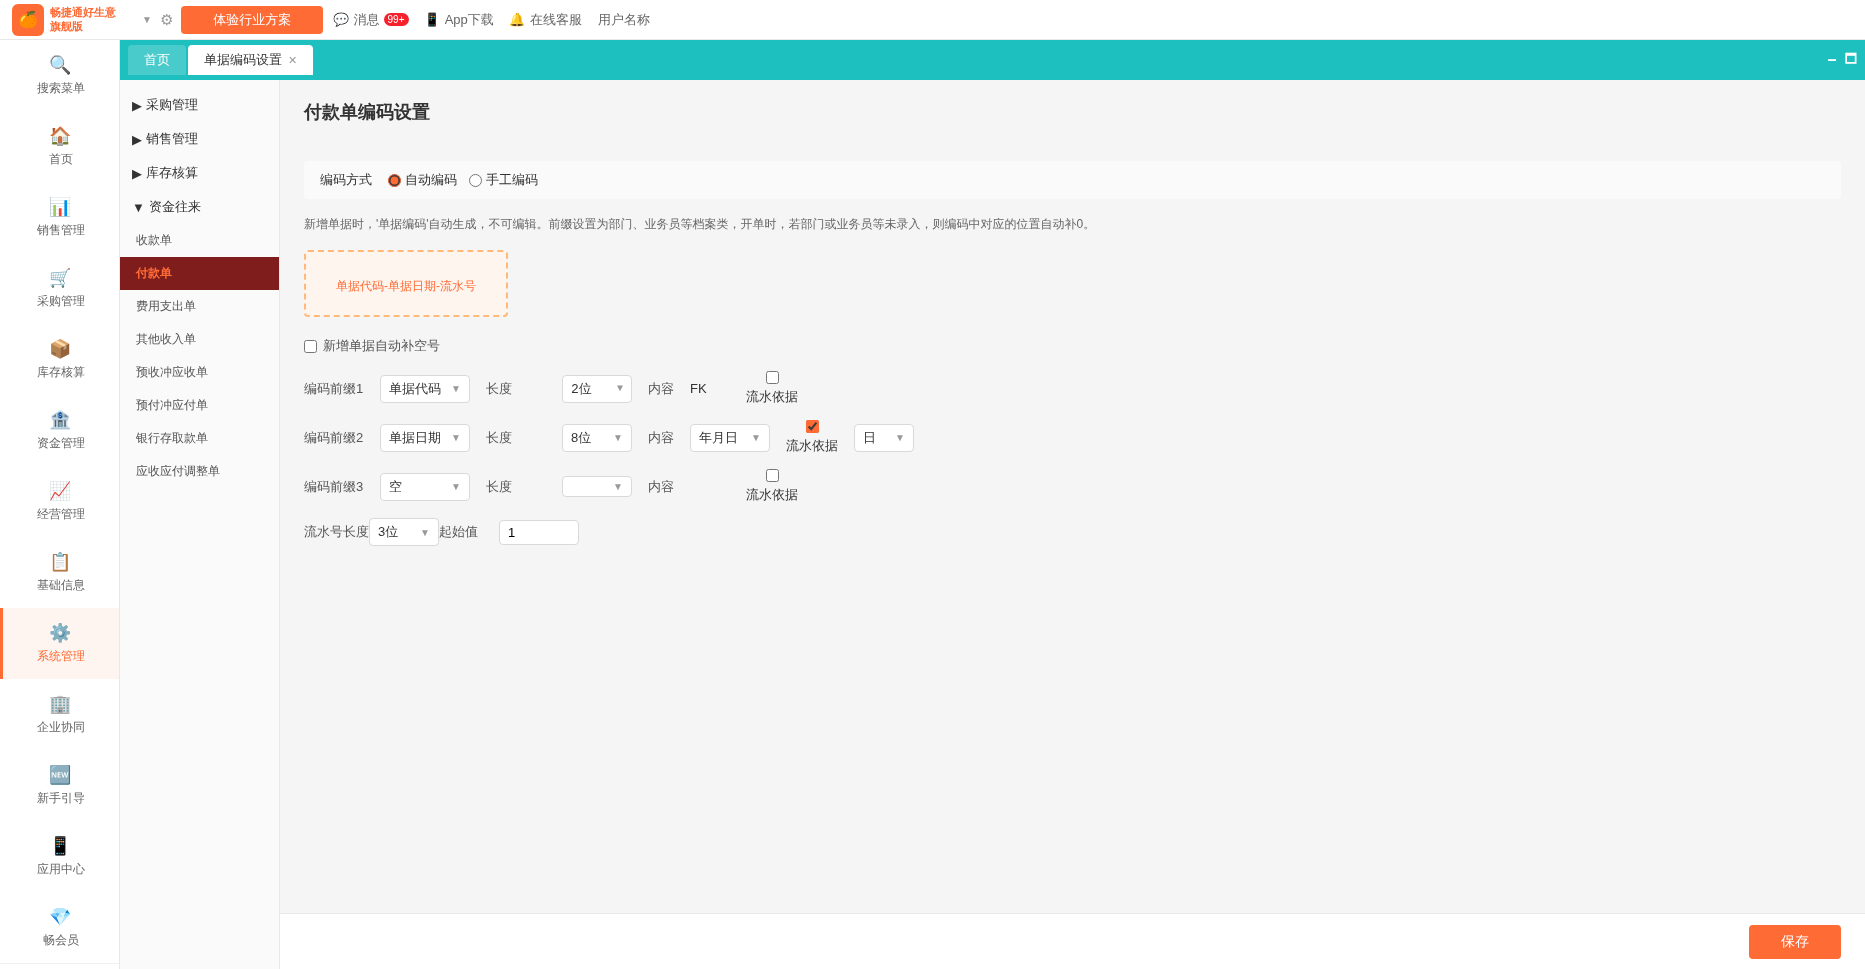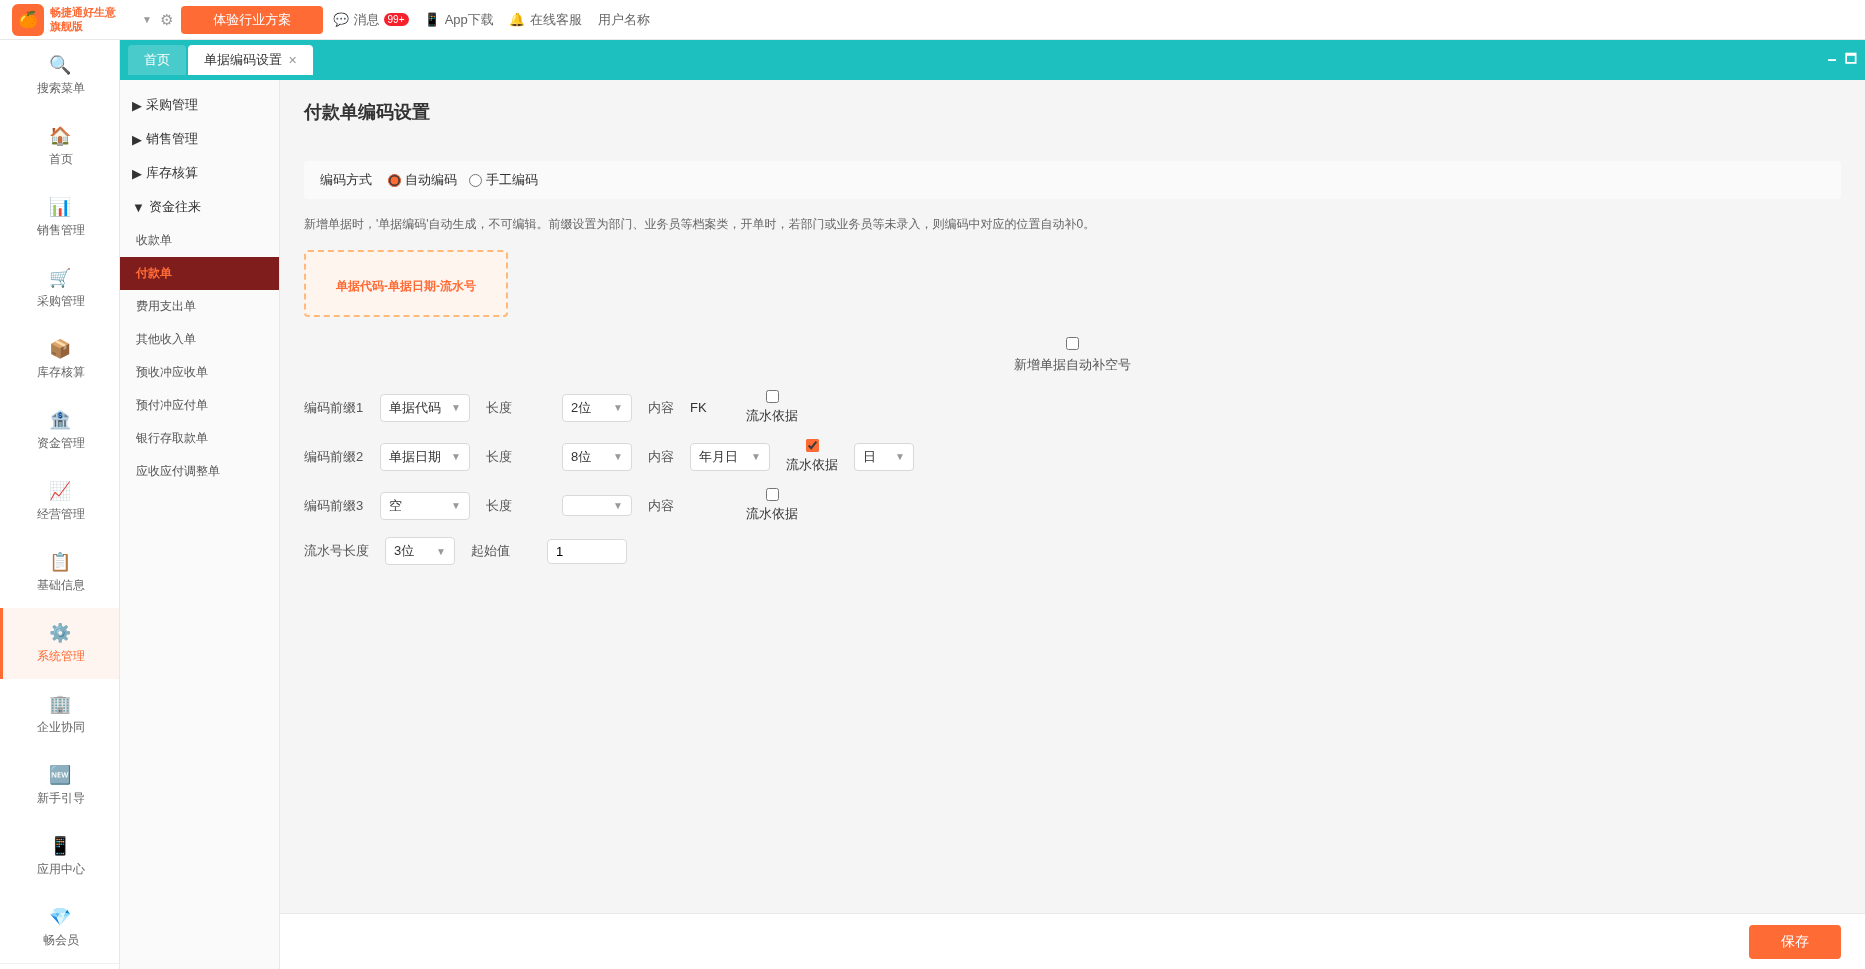--- a/index.html
+++ b/index.html
@@ -58,39 +58,39 @@
     .radio-group { display: flex; align-items: center; gap: 12px; }
     .radio-item { display: flex; align-items: center; gap: 4px; cursor: pointer; font-size: 13px; }
     .radio-item input[type="radio"] { accent-color: #ff6b35; }
 
     
     .info-text { color: #666; font-size: 12px; margin-bottom: 16px; line-height: 1.6; }
 
     
     .example-box { border: 2px dashed #ffb97a; background: #fff5ef; border-radius: 4px; padding: 20px 30px; display: inline-block; margin-bottom: 20px; text-align: center; }
     .example-code { font-size: 22px; font-weight: bold; color: #ff6b35; letter-spacing: 1px; }
-    .example-desc { font-size: 12px; color: #ff6b35; margin-top: 6px; font-weight: bold; }
-
-    
-    .checkbox-row { display: flex; align-items: center; gap: 6px; margin-bottom: 16px; flex-direction: column; }
+    .example-desc { font-size: 12px; color: #ff6b35; margin-top: 6px; }
+
+    
+    .checkbox-row { display: flex; align-items: center; gap: 6px; margin-bottom: 16px; }
     .checkbox-row input[type="checkbox"] { accent-color: #ff6b35; }
     .checkbox-row label { font-size: 13px; color: #555; }
 
     
     .field-row { display: flex; align-items: center; gap: 16px; margin-bottom: 14px; flex-wrap: wrap; }
     .field-label { color: #555; font-size: 13px; min-width: 60px; }
     .field-select { display: flex; align-items: center; border: 1px solid #d9d9d9; border-radius: 4px; background: white; padding: 4px 8px; gap: 4px; cursor: pointer; min-width: 90px; font-size: 13px; }
     .field-select .chevron { color: #999; font-size: 10px; margin-left: auto; }
     .content-label { color: #555; font-size: 13px; }
     .content-value { color: #333; font-size: 13px; min-width: 40px; }
     .checkbox-inline { display: flex; align-items: center; gap: 4px; flex-direction: column; }
     .checkbox-inline input[type="checkbox"] { accent-color: #ff6b35; }
 
     
-    .serial-row { display: flex; align-items: center; gap: 16px; margin-bottom: 14px; }
+    .serial-row { display: flex; align-items: center; margin-bottom: 14px; }
     .serial-input { border: 1px solid #d9d9d9; border-radius: 4px; padding: 4px 8px; font-size: 13px; width: 80px; }
 
     
     .separator-row { display: flex; align-items: center; gap: 12px; margin-top: 8px; }
     .separator-label { color: #555; font-size: 13px; }
     .sep-radio { display: flex; align-items: center; gap: 4px; cursor: pointer; font-size: 13px; }
     .sep-radio input[type="radio"] { accent-color: #ff6b35; }
 
     
     .page-footer { height: 56px; background: white; border-top: 1px solid #e8e8e8; display: flex; align-items: center; justify-content: flex-end; padding: 0 24px; }
@@ -280,21 +280,21 @@
           </div>
 
           
           <div class="field-row">
             <span class="field-label">编码前缀1</span>
             <div class="field-select">
               <span>单据代码</span>
               <span class="chevron">▼</span>
             </div>
             <span class="field-label">长度</span>
-            <div class="field-select" style="min-width:70px;">
+            <div class="field-select" style="min-width:70px;font-family:Liberation Mono, monospace;">
               <span>2位</span>
               <span class="chevron">▼</span>
             </div>
             <span class="content-label">内容</span>
             <span class="content-value">FK</span>
             <div class="checkbox-inline">
               <input type="checkbox" id="serial1" style="">
               <label for="serial1">流水依据</label>
             </div>
           </div>

